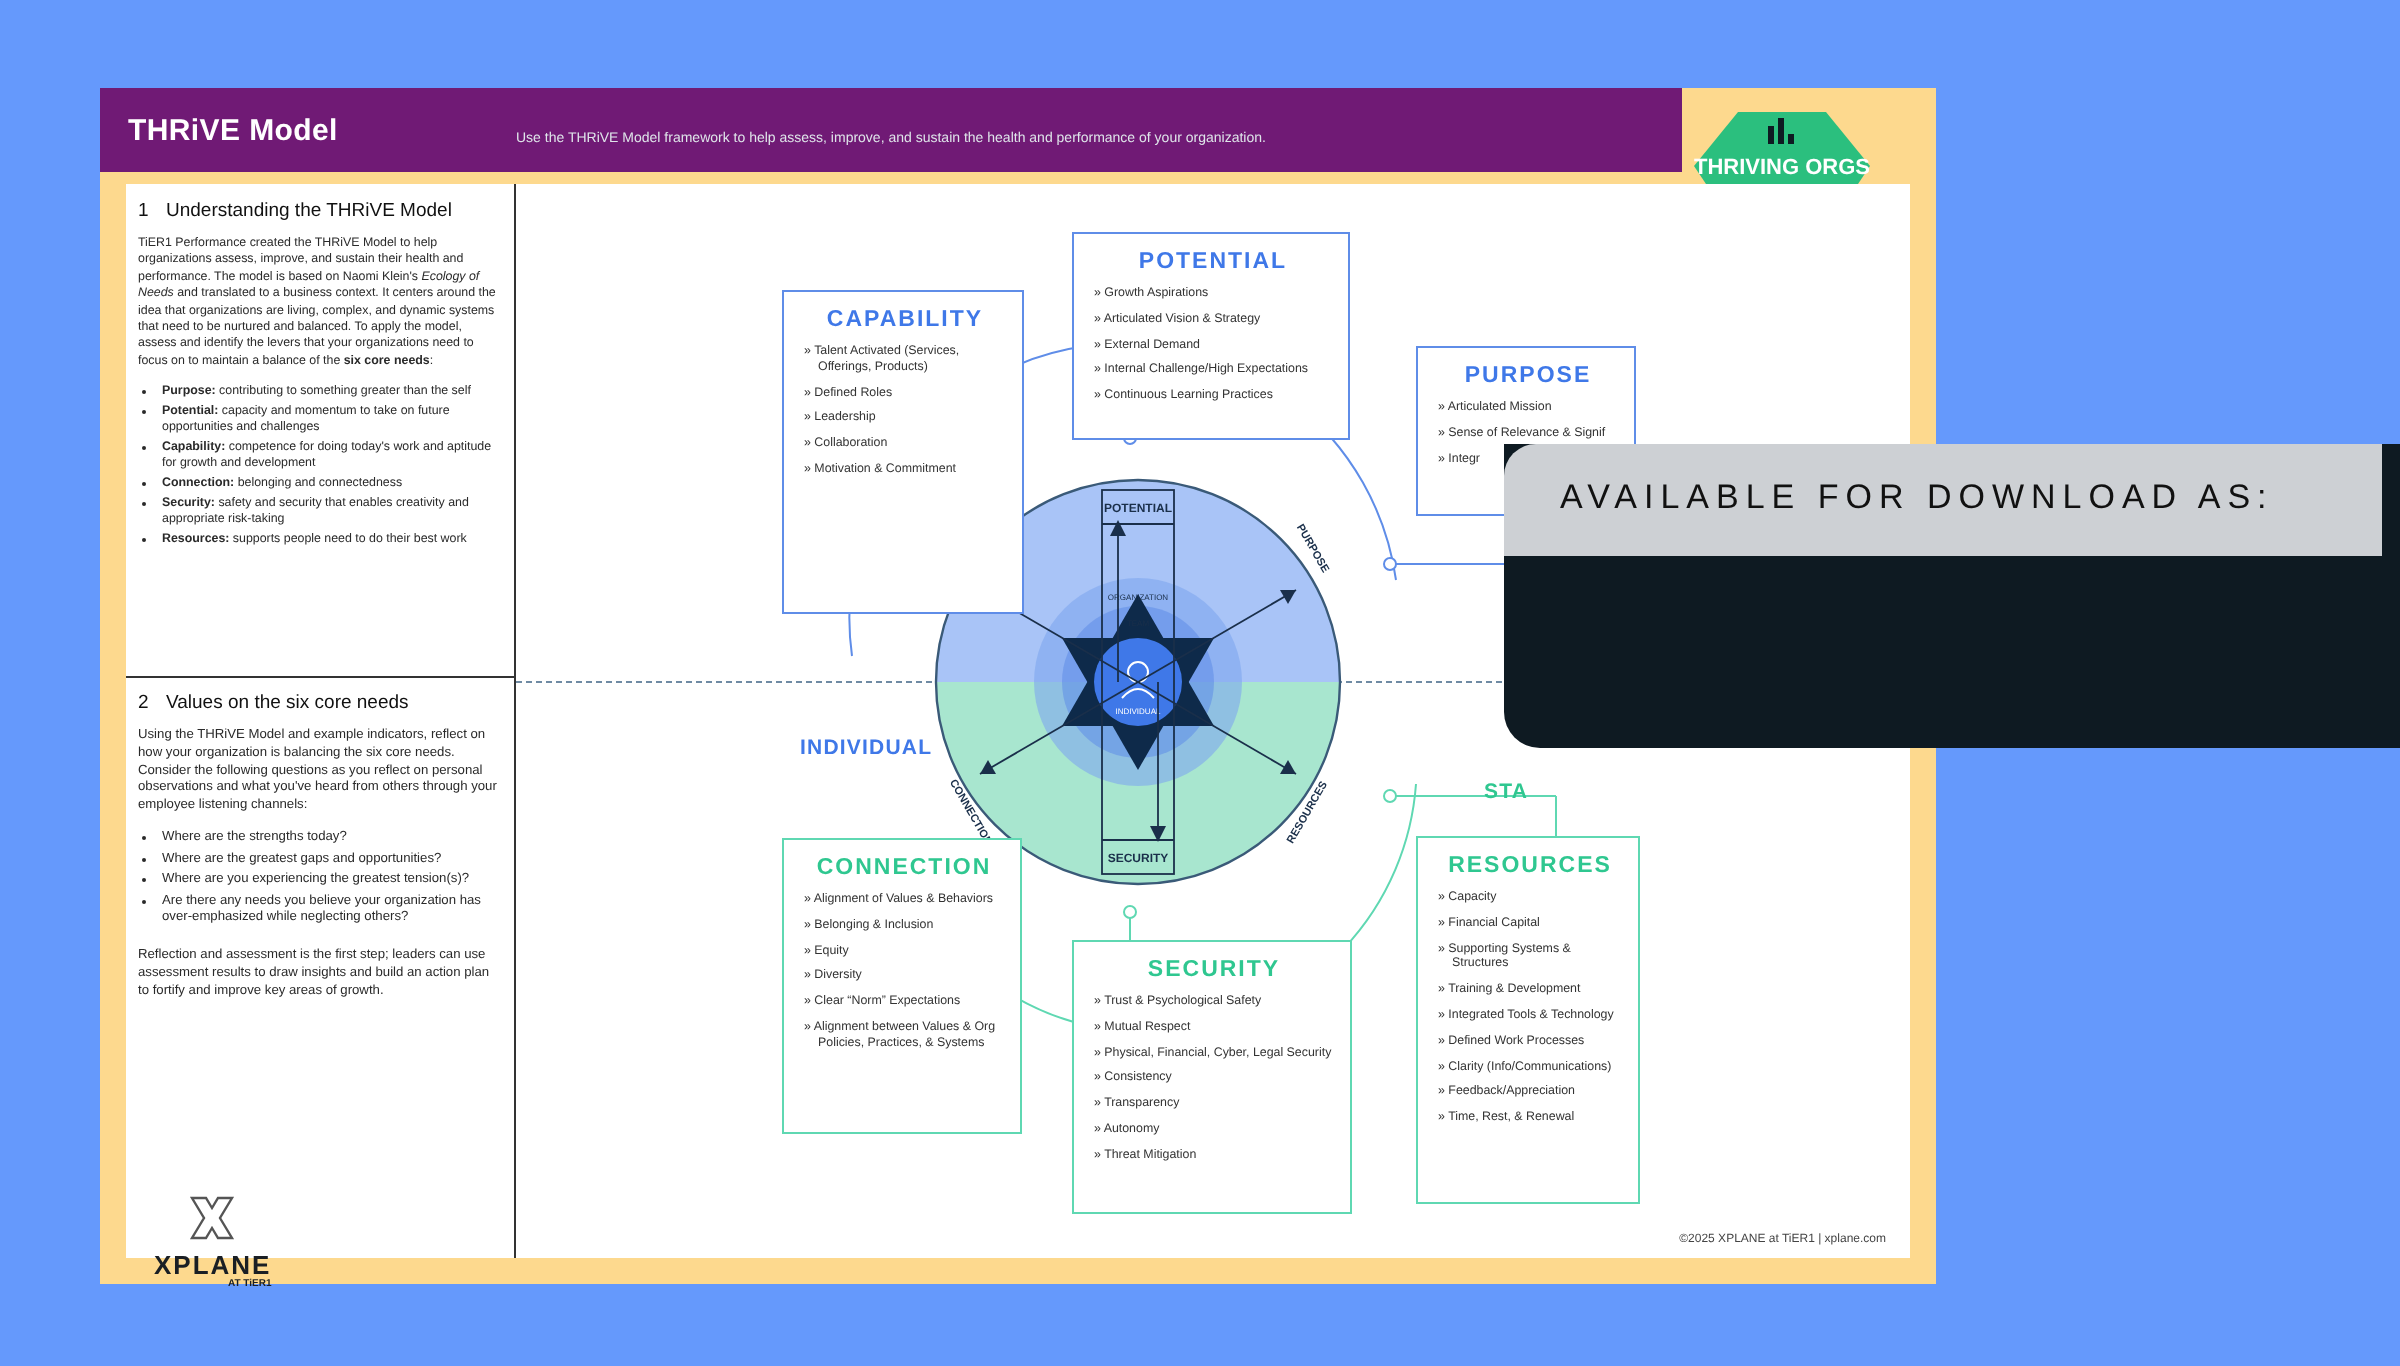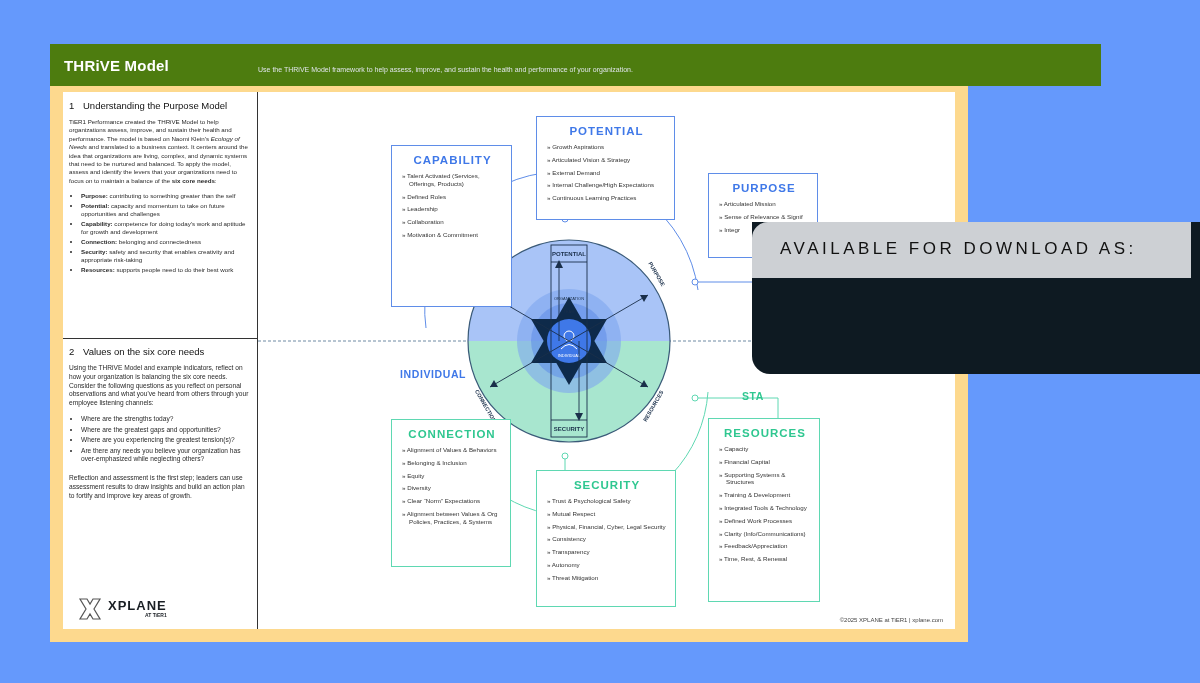--- a/index.html
+++ b/index.html
@@ -1,31 +1,31 @@
 <!DOCTYPE html>
 <html><head>
 <meta charset="utf-8">
 <style>
   html,body{margin:0;padding:0;}
   body{width:1200px;height:683px;background:#6599fc;position:relative;overflow:hidden;font-family:"Liberation Sans",sans-serif;}
   .doc{position:absolute;left:50px;top:44px;width:918px;height:598px;background:#fdd98e;}
-  .doc-header{position:absolute;left:0;top:0;width:1051px;height:42px;background:#4d7c0f;color:#fff;text-align:center;}
+  .doc-header{position:absolute;left:0;top:0;width:791px;height:42px;background:#701a75;color:#fff;text-align:center;}
   .doc-title{position:absolute;left:14px;top:13px;font-size:15px;font-weight:bold;letter-spacing:.2px;}
   .doc-sub{position:absolute;left:208px;top:22px;font-size:7px;color:#dfe5ea;}
   .doc-body{position:absolute;left:13px;top:48px;width:892px;height:537px;background:#fff;}
   .left-col{position:absolute;left:0;top:0;width:194px;height:537px;border-right:1px solid #333;}
   .sec-divider{position:absolute;left:0;top:246px;width:194px;height:1px;background:#333;}
   .sec{position:absolute;left:6px;width:180px;color:#2a2a2a;}
   .sec h3{margin:0 0 7px 0;font-size:9.5px;font-weight:normal;color:#111;}
   .sec h3 .num{display:inline-block;width:14px;}
   .sec p{margin:0 0 7px 0;font-size:6.2px;line-height:8.4px;}
   .sec ul{margin:0 0 7px 0;padding-left:12px;font-size:6.2px;line-height:8px;}
   .sec ul li{margin-bottom:2px;}
   .sec ul.q{font-size:6.6px;line-height:8.6px;}
-  .xplane{position:absolute;left:14px;top:504px;display:flex;align-items:center;gap:5px;}
+  .xplane{position:absolute;left:14px;top:504px;display:flex;align-items:center;gap:5px;flex-direction:column;}
   .xplane-word{font-size:13px;font-weight:bold;letter-spacing:1px;color:#1a1f24;line-height:12px;}
   .xplane-sub{font-size:5px;color:#1a1f24;text-align:right;font-weight:bold;}
   .box{position:absolute;background:#fff;border:1.2px solid;box-sizing:border-box;padding:8px 8px 6px 10px;}
   .box.blue{border-color:#5f8de8;}
   .box.green{border-color:#5fd8b2;}
   .box h4{margin:0 0 6px 0;text-align:center;font-size:11.5px;letter-spacing:1px;font-weight:bold;}
   .box.blue h4{color:#3f78e8;}
   .box.green h4{color:#2fc790;}
   .box ul{list-style:none;margin:0;padding:0;font-size:6.2px;line-height:7.8px;color:#333;}
   .box ul li{margin-bottom:5px;padding-left:7px;text-indent:-7px;}
@@ -43,25 +43,36 @@
 </style>
 </head>
 <body>
 
 <div class="doc">
   <div class="doc-header">
     <div class="doc-title">THRiVE Model</div>
     <div class="doc-sub">Use the THRiVE Model framework to help assess, improve, and sustain the health and performance of your organization.</div>
   </div>
 
+  <div class="badge">
+    <svg width="92" height="66" viewBox="0 0 92 66">
+      <polygon points="24,3 68,3 90,30 68,63 24,63 2,30" fill="#2bbf7e"></polygon>
+      <polygon points="6,40 86,40 68,63 24,63" fill="#ffffff"></polygon>
+      <rect x="39" y="10" width="3" height="9" fill="#0e1a22"></rect>
+      <rect x="44" y="6" width="3" height="13" fill="#0e1a22"></rect>
+      <rect x="49" y="14" width="3" height="5" fill="#0e1a22"></rect>
+      <text x="46" y="34" text-anchor="middle" font-family="Liberation Sans, sans-serif" font-weight="bold" font-size="11" fill="#ffffff">THRIVING ORGS</text>
+      <text x="46" y="55" text-anchor="middle" font-family="Liberation Sans, sans-serif" font-weight="bold" font-size="10" fill="#0e1a22">TiER1</text>
+    </svg>
+  </div>
 
   <div class="doc-body">
     <div class="left-col">
       <div class="sec" style="top:8px;">
-        <h3><span class="num">1</span><span>Understanding the Purpose Model</span></h3>
+        <h3><span class="num">1</span><span>Understanding the THRiVE Model</span></h3>
         <p><span>TiER1 Performance created the THRiVE Model to help organizations assess, improve, and sustain their health and performance. The model is based on Naomi Klein's </span><i>Ecology of Needs</i><span> and translated to a business context. It centers around the idea that organizations are living, complex, and dynamic systems that need to be nurtured and balanced. To apply the model, assess and identify the levers that your organizations need to focus on to maintain a balance of the </span><b>six core needs</b><span>:</span></p>
         <ul>
           <li><b>Purpose:</b><span> contributing to something greater than the self</span></li>
           <li><b>Potential:</b><span> capacity and momentum to take on future opportunities and challenges</span></li>
           <li><b>Capability:</b><span> competence for doing today's work and aptitude for growth and development</span></li>
           <li><b>Connection:</b><span> belonging and connectedness</span></li>
           <li><b>Security:</b><span> safety and security that enables creativity and appropriate risk-taking</span></li>
           <li><b>Resources:</b><span> supports people need to do their best work</span></li>
         </ul>
       </div>

